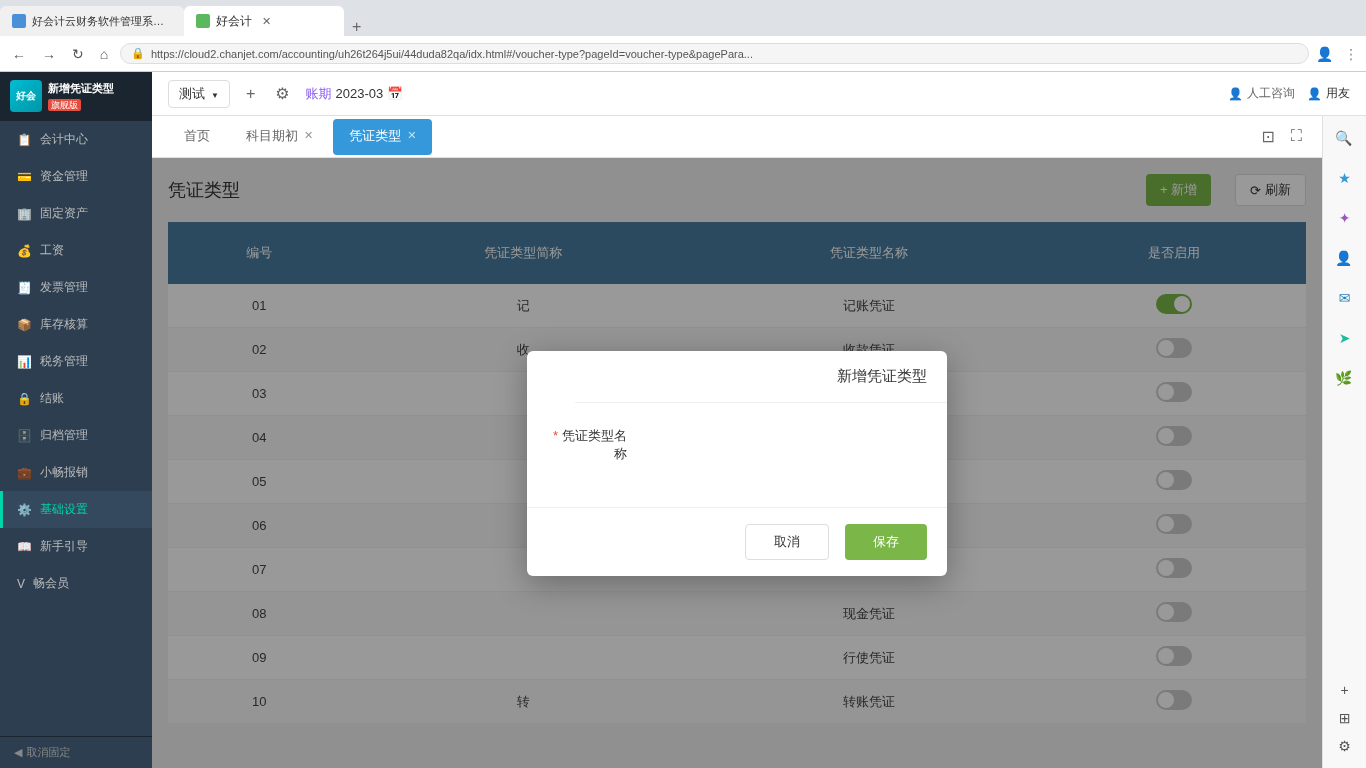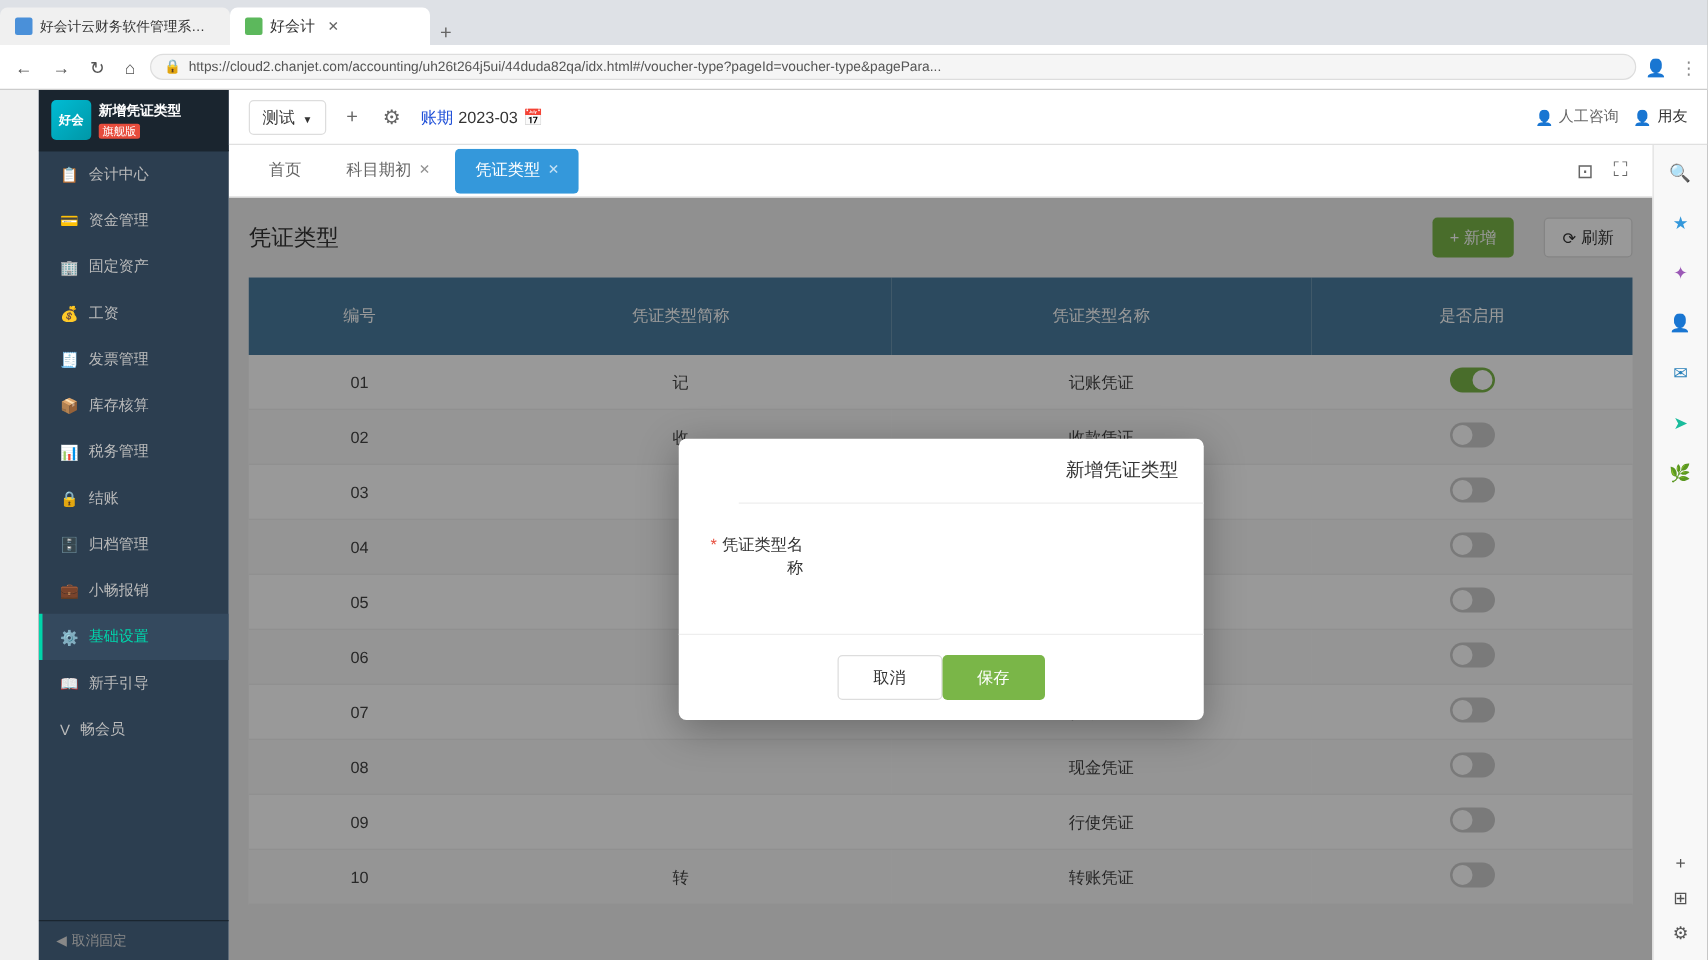--- a/index.html
+++ b/index.html
@@ -17,35 +17,35 @@
     .address-bar { display: flex; align-items: center; background: #fff; padding: 4px 8px; height: 36px; gap: 8px; border-bottom: 1px solid #ccc; }
     .nav-btn { color: #555; font-size: 14px; cursor: pointer; padding: 2px 4px; }
     .url-box { flex: 1; background: #f5f5f5; border: 1px solid #ddd; border-radius: 16px; padding: 3px 10px; font-size: 12px; color: #333; display: flex; align-items: center; gap: 6px; }
     .url-text { font-size: 11px; color: #555; overflow: hidden; text-overflow: ellipsis; white-space: nowrap; }
     .browser-actions { display: flex; gap: 10px; align-items: center; }
 
     
     .app-container { display: flex; height: calc(768px - 72px); }
 
     
-    .sidebar { width: 152px; background: #2c3e50; color: #ccc; display: flex; flex-direction: column; overflow: hidden; flex-shrink: 0; margin-left: 31px; }
+    .sidebar { width: 152px; background: #2c3e50; color: #ccc; display: flex; flex-direction: column; overflow: hidden; flex-shrink: 0; }
     .sidebar-logo { background: #1a252f; padding: 8px 10px; display: flex; align-items: center; gap: 6px; border-bottom: 1px solid #1a252f; }
     .logo-icon { width: 32px; height: 32px; background: linear-gradient(135deg, #00bcd4, #0097a7); border-radius: 4px; display: flex; align-items: center; justify-content: center; color: #fff; font-size: 10px; font-weight: bold; }
     .logo-badge { background: #e74c3c; color: #fff; font-size: 9px; padding: 1px 3px; border-radius: 2px; }
     .sidebar-items { overflow-y: auto; flex: 1; }
     .sidebar-item { display: flex; align-items: center; gap: 8px; padding: 10px 14px; cursor: pointer; font-size: 12px; color: #bbb; border-left: 3px solid transparent; }
     .sidebar-item.active { background: #34495e; color: #00d4aa; border-left-color: #00d4aa; }
     .sidebar-footer { padding: 8px 14px; font-size: 11px; color: #888; border-top: 1px solid #1a252f; cursor: pointer; display: flex; align-items: center; gap: 4px; }
 
     
     .topbar { background: #fff; border-bottom: 1px solid #e0e0e0; padding: 0 16px; display: flex; align-items: center; height: 44px; gap: 12px; }
     .workspace-selector { display: flex; align-items: center; gap: 6px; border: 1px solid #ddd; border-radius: 4px; padding: 4px 10px; cursor: pointer; font-size: 13px; color: #333; }
     .topbar-icon-btn { color: #666; font-size: 16px; cursor: pointer; padding: 4px; }
     .period-info { display: flex; align-items: center; gap: 4px; color: #333; font-size: 13px; }
-    .period-label { color: #1d4ed8; }
+    .period-label { color: #8b5cf6; }
     .topbar-right { margin-left: auto; display: flex; align-items: center; gap: 12px; }
     .consult-btn { display: flex; align-items: center; gap: 4px; color: #666; font-size: 12px; cursor: pointer; }
     .user-btn { display: flex; align-items: center; gap: 4px; color: #333; font-size: 12px; cursor: pointer; }
 
     
     .tab-nav { background: #fff; border-bottom: 1px solid #e0e0e0; display: flex; align-items: center; padding: 0 16px; height: 42px; gap: 4px; position: relative; }
     .content-tab { padding: 8px 16px; font-size: 13px; color: #666; cursor: pointer; border-bottom: 2px solid transparent; display: flex; align-items: center; gap: 6px; }
     .content-tab.active { color: #fff; background: #3498db; border-radius: 4px; }
     .content-tab-close { font-size: 11px; cursor: pointer; opacity: 0.7; }
     .tab-nav-actions { margin-left: auto; display: flex; gap: 8px; }
@@ -78,21 +78,21 @@
     .modal-overlay { position: absolute; top: 0; left: 0; right: 0; bottom: 0; background: rgba(0,0,0,0.4); display: flex; align-items: center; justify-content: center; z-index: 100; }
     .modal { background: #fff; border-radius: 6px; width: 420px; padding: 0; box-shadow: 0 8px 32px rgba(0,0,0,0.3); }
     .modal-header { padding: 16px 20px; border-bottom: 1px solid #eee; display: flex; align-items: center; justify-content: flex-end; margin-left: 48px; }
     .modal-title { font-size: 15px; color: #333; font-weight: 500; }
     .modal-body { padding: 24px 20px; }
     .form-row { display: flex; align-items: center; margin-bottom: 20px; }
     .form-label { width: 90px; text-align: right; font-size: 13px; color: #333; padding-right: 10px; flex-shrink: 0; }
     .form-required { color: #e74c3c; margin-right: 4px; }
     .form-input { flex: 1; border: none; border-bottom: 1px solid #ccc; padding: 4px 6px; font-size: 13px; color: #333; outline: none; background: transparent; }
     .form-input::placeholder { color: #bbb; }
-    .modal-footer { padding: 16px 20px; border-top: 1px solid #eee; display: flex; justify-content: center; }
+    .modal-footer { padding: 16px 20px; border-top: 1px solid #eee; display: flex; justify-content: flex-end; gap: 16px; }
     .btn-cancel { background: #fff; color: #333; border: 1px solid #ddd; padding: 8px 28px; border-radius: 4px; cursor: pointer; font-size: 13px; }
     .btn-save { background: #7ab648; color: #fff; border: none; padding: 8px 28px; border-radius: 4px; cursor: pointer; font-size: 13px; }
 
     
     .right-panel { width: 44px; background: #f8f8f8; border-left: 1px solid #e0e0e0; display: flex; flex-direction: column; align-items: center; padding: 8px 0; gap: 12px; }
     .right-panel-icon { width: 28px; height: 28px; display: flex; align-items: center; justify-content: center; cursor: pointer; color: #555; border-radius: 4px; font-size: 14px; }
     .right-panel-icon.blue { color: #3498db; }
     .right-panel-icon.purple { color: #9b59b6; }
     .right-panel-icon.orange { color: #e67e22; }
     .right-panel-icon.teal { color: #1abc9c; }

